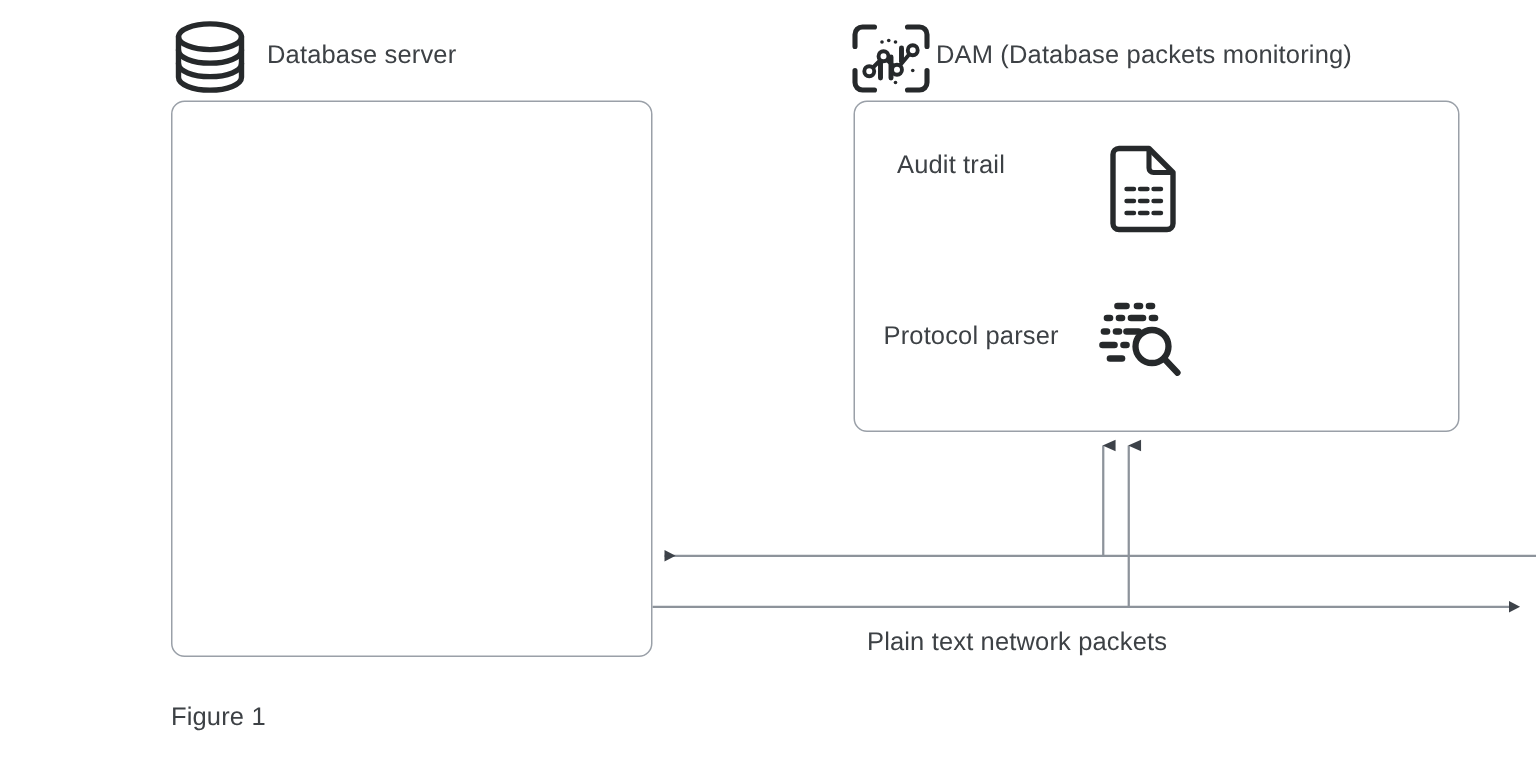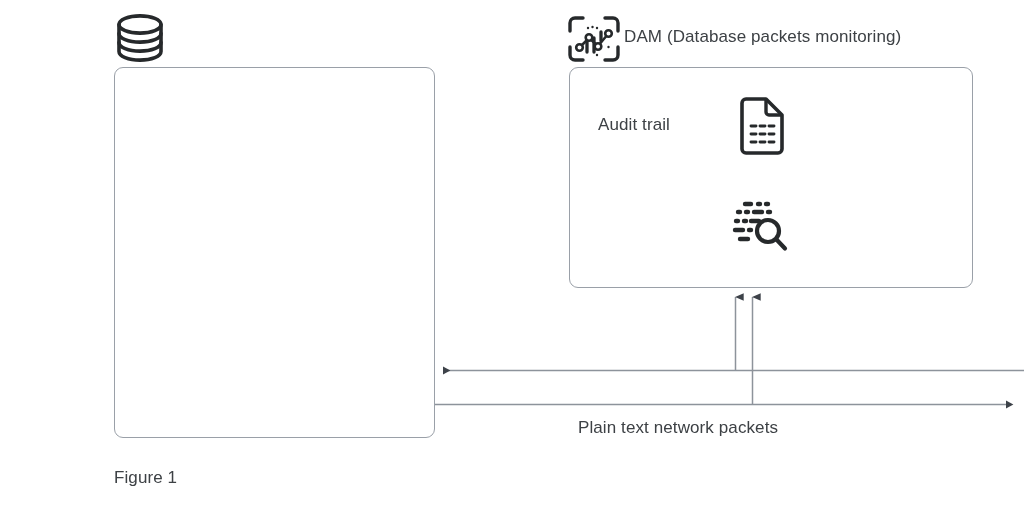--- a/index.html
+++ b/index.html
@@ -56,21 +56,21 @@
 
   
   #db-icon      { left: 113px; top: 13px;  width: 54px;  height: 50px; }
   #db-label     { left: 178px; top: 27px; }
   #db-box       { left: 114px; top: 67px;  width: 321px; height: 371px; }
 
   #dam-icon     { left: 566px; top: 14px;  width: 56px;  height: 50px; }
   #dam-label    { left: 624px; top: 27px; }
   #dam-box      { left: 569px; top: 67px;  width: 404px; height: 221px; }
 
-  #audit-label  { left: 598px; top: 115px; }
+  #audit-label  { left: 598px; top: 100px; }
   #audit-icon   { left: 737px; top: 96px;  width: 50px;  height: 62px; }
 
   #proto-label  { left: 589px; top: 214px; }
   #proto-icon   { left: 732px; top: 199px; width: 58px;  height: 56px; }
 
   #flow-label   { left: 578px; top: 418px; }
   #figure-label { left: 114px; top: 468px; text-align: center; }
 </style>
 </head>
 <body>
@@ -101,20 +101,21 @@
 
   <svg id="db-icon" class="icon" viewBox="0 0 54 50" xmlns="http://www.w3.org/2000/svg">
     <g fill="none" stroke="#26292b" stroke-width="3.6" stroke-linecap="round" stroke-linejoin="round">
       <ellipse cx="27" cy="11.5" rx="21" ry="8.6"></ellipse>
       <path d="M 6,11.5 L 6,38.5 C 6,43.3 15.4,47.1 27,47.1 C 38.6,47.1 48,43.3 48,38.5 L 48,11.5"></path>
       <path d="M 6,20.5 C 6,25.3 15.4,29.1 27,29.1 C 38.6,29.1 48,25.3 48,20.5"></path>
       <path d="M 6,29.5 C 6,34.3 15.4,38.1 27,38.1 C 38.6,38.1 48,34.3 48,29.5"></path>
     </g>
   </svg>
 
+  <div class="label" id="db-label">Database server</div>
 
   <div class="node-box" id="db-box"></div>
 
   <svg id="dam-icon" class="icon" viewBox="0 0 56 50" xmlns="http://www.w3.org/2000/svg">
 
     <g fill="none" stroke="#26292b" stroke-width="3.4" stroke-linecap="round" stroke-linejoin="round">
       <path d="M 17,4 L 9,4 C 6.2,4 4,6.2 4,9 L 4,17"></path>
       <path d="M 39,4 L 47,4 C 49.8,4 52,6.2 52,9 L 52,17"></path>
       <path d="M 17,46 L 9,46 C 6.2,46 4,43.8 4,41 L 4,33"></path>
       <path d="M 39,46 L 47,46 C 49.8,46 52,43.8 52,41 L 52,33"></path>
@@ -160,20 +161,21 @@
       <line x1="32" y1="30" x2="37" y2="30"></line>
       <line x1="14" y1="38" x2="19" y2="38"></line>
       <line x1="23" y1="38" x2="28" y2="38"></line>
       <line x1="32" y1="38" x2="37" y2="38"></line>
       <line x1="14" y1="46" x2="19" y2="46"></line>
       <line x1="23" y1="46" x2="28" y2="46"></line>
       <line x1="32" y1="46" x2="37" y2="46"></line>
     </g>
   </svg>
 
+  <div class="label" id="proto-label">Protocol parser</div>
 
   <svg id="proto-icon" class="icon" viewBox="0 0 58 56" xmlns="http://www.w3.org/2000/svg">
     <g stroke="#26292b" stroke-width="4.4" stroke-linecap="round">
 
       <line x1="13" y1="5" x2="19" y2="5"></line>
       <line x1="26" y1="5" x2="28" y2="5"></line>
       <line x1="34" y1="5" x2="36" y2="5"></line>
 
       <line x1="6" y1="13" x2="8" y2="13"></line>
       <line x1="14" y1="13" x2="16" y2="13"></line>

